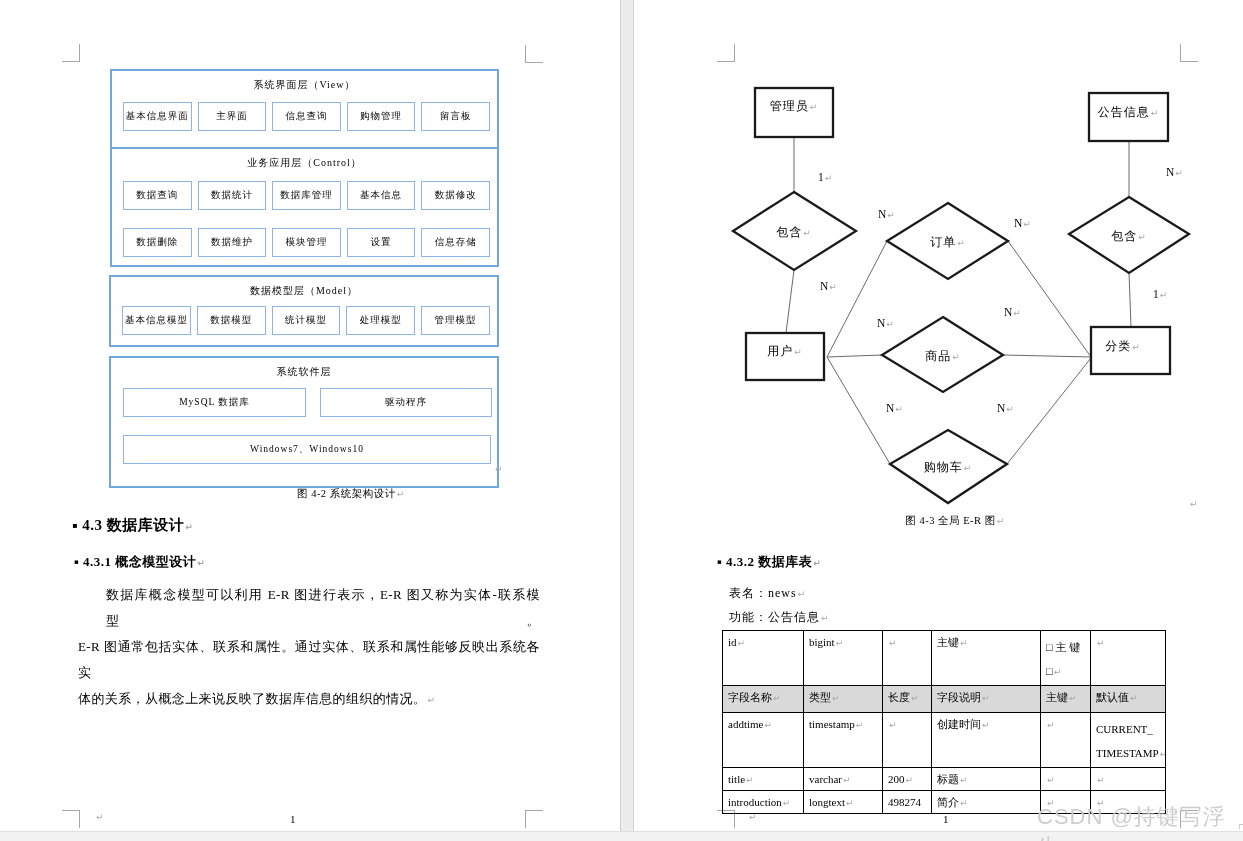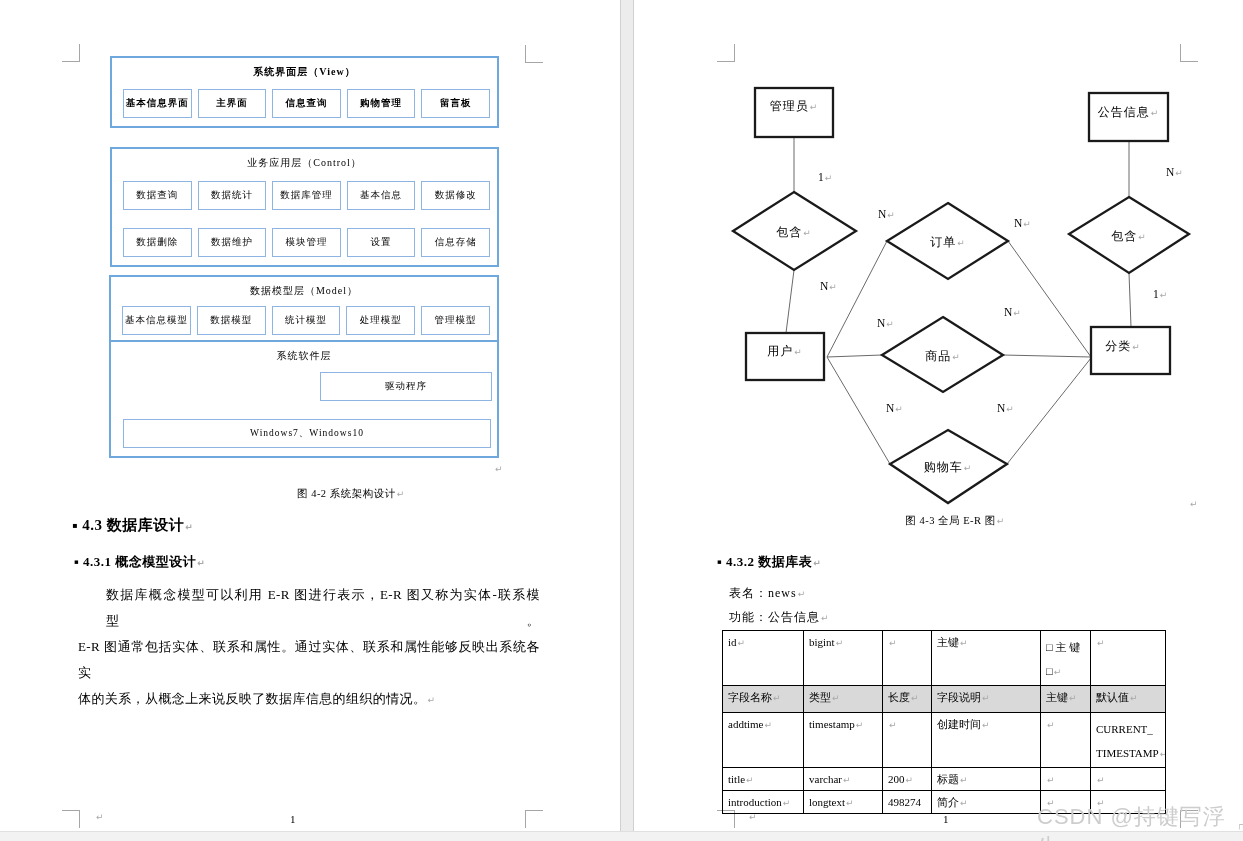--- a/index.html
+++ b/index.html
@@ -73,21 +73,21 @@
 
   <div class="cm tl" style="left:62px;top:44px;"></div>
   <div class="cm tr" style="left:525px;top:45px;"></div>
   <div class="cm bl" style="left:62px;top:810px;"></div>
   <div class="cm br" style="left:525px;top:810px;"></div>
   <div class="cm tl" style="left:717px;top:44px;"></div>
   <div class="cm tr" style="left:1180px;top:44px;"></div>
   <div class="cm bl" style="left:717px;top:810px;"></div>
   <div class="cm br" style="left:1180px;top:810px;"></div>
 
-  <div class="arch-layer" style="left:110px;top:56px;width:389px;height:72px;font-weight:bold;">
+  <div class="arch-layer" style="left:110px;top:69px;width:389px;height:80px;">
     <div class="arch-title">系统界面层（View）</div>
     <div class="arch-row" style="top:31px;">
       <div class="arch-box">基本信息界面</div>
       <div class="arch-box">主界面</div>
       <div class="arch-box">信息查询</div>
       <div class="arch-box">购物管理</div>
       <div class="arch-box">留言板</div>
     </div>
   </div>
 
@@ -113,22 +113,23 @@
     </div>
     <div class="arch-row" style="top:79px;">
       <div class="arch-box">数据删除</div>
       <div class="arch-box">数据维护</div>
       <div class="arch-box">模块管理</div>
       <div class="arch-box">设置</div>
       <div class="arch-box">信息存储</div>
     </div>
   </div>
 
-  <div class="arch-layer" style="left:109px;top:340px;width:390px;height:118px;">
+  <div class="arch-layer" style="left:109px;top:356px;width:390px;height:132px;">
     <div class="arch-title">系统软件层</div>
+    <div class="arch-box-abs" style="left:12px;top:30px;width:183px;">MySQL 数据库</div>
     <div class="arch-box-abs" style="left:209px;top:30px;width:172px;">驱动程序</div>
     <div class="arch-box-abs" style="left:12px;top:77px;width:368px;">Windows7、Windows10</div>
   </div>
   <span class="pm" style="position:absolute;left:494px;top:464px;">↵</span>
 
   <div class="fig-caption" style="left:297px;top:487px;"><span>图 4-2 系统架构设计</span><span class="pm">↵</span></div>
 
   <div class="h1" style="left:72px;top:516px;"><span class="hb" style="font-size:8px;">▪</span> <span>4.3  数据库设计</span><span class="pm">↵</span></div>
 
   <div class="h2" style="left:74px;top:553px;"><span class="hb" style="font-size:7px;">▪</span> <span>4.3.1  概念模型设计</span><span class="pm">↵</span></div>

